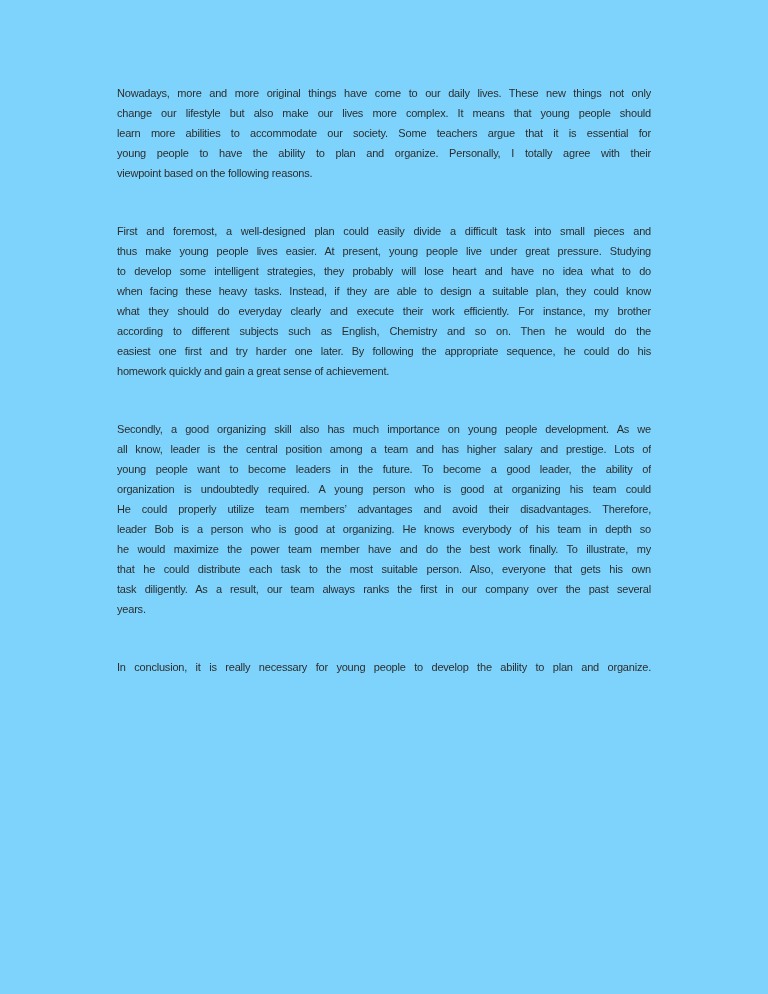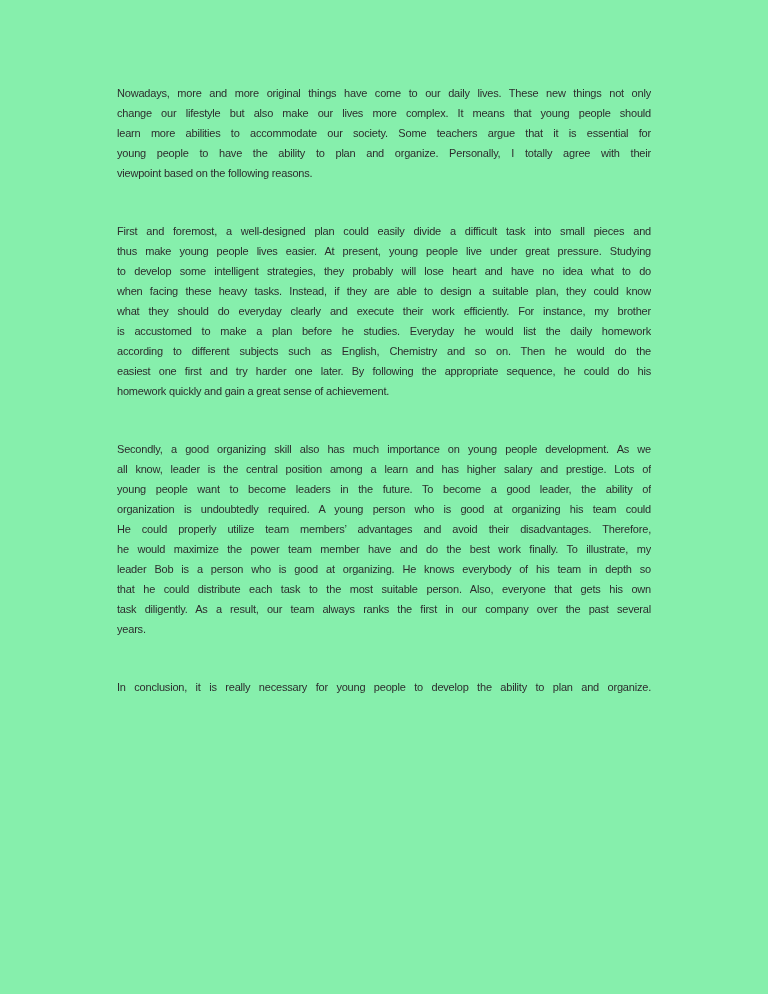--- a/index.html
+++ b/index.html
@@ -30,48 +30,47 @@
     text-align-last: justify;
     text-justify: inter-word;
   }
   .line.last {
     text-align-last: left;
   }
 </style>
 </head>
 <body style="background: rgb(255, 255, 255);">
 
-<div class="page" style="background: #86efac; color: rgb(45, 45, 45);">
+<div class="page" style="background: #7dd3fc; color: rgb(45, 45, 45);">
   <div id="essay">
       <div class="paragraph">
         <div class="line">Nowadays, more and more original things have come to our daily lives. These new things not only</div>
         <div class="line">change our lifestyle but also make our lives more complex. It means that young people should</div>
         <div class="line">learn more abilities to accommodate our society. Some teachers argue that it is essential for</div>
         <div class="line">young people to have the ability to plan and organize. Personally, I totally agree with their</div>
         <div class="line last">viewpoint based on the following reasons.</div>
       </div>
       <div class="paragraph">
         <div class="line">First and foremost, a well-designed plan could easily divide a difficult task into small pieces and</div>
         <div class="line">thus make young people lives easier. At present, young people live under great pressure. Studying</div>
         <div class="line">to develop some intelligent strategies, they probably will lose heart and have no idea what to do</div>
         <div class="line">when facing these heavy tasks. Instead, if they are able to design a suitable plan, they could know</div>
         <div class="line">what they should do everyday clearly and execute their work efficiently. For instance, my brother</div>
-        <div class="line">is accustomed to make a plan before he studies. Everyday he would list the daily homework</div>
         <div class="line">according to different subjects such as English, Chemistry and so on. Then he would do the</div>
         <div class="line">easiest one first and try harder one later. By following the appropriate sequence, he could do his</div>
         <div class="line last">homework quickly and gain a great sense of achievement.</div>
       </div>
       <div class="paragraph">
         <div class="line">Secondly, a good organizing skill also has much importance on young people development. As we</div>
-        <div class="line">all know, leader is the central position among a learn and has higher salary and prestige. Lots of</div>
+        <div class="line">all know, leader is the central position among a team and has higher salary and prestige. Lots of</div>
         <div class="line">young people want to become leaders in the future. To become a good leader, the ability of</div>
         <div class="line">organization is undoubtedly required. A young person who is good at organizing his team could</div>
         <div class="line">He could properly utilize team members’ advantages and avoid their disadvantages. Therefore,</div>
+        <div class="line">leader Bob is a person who is good at organizing. He knows everybody of his team in depth so</div>
         <div class="line">he would maximize the power team member have and do the best work finally. To illustrate, my</div>
-        <div class="line">leader Bob is a person who is good at organizing. He knows everybody of his team in depth so</div>
         <div class="line">that he could distribute each task to the most suitable person. Also, everyone that gets his own</div>
         <div class="line">task diligently. As a result, our team always ranks the first in our company over the past several</div>
         <div class="line last">years.</div>
       </div>
       <div class="paragraph">
         <div class="line">In conclusion, it is really necessary for young people to develop the ability to plan and organize.</div>
       </div>
     </div>
 </div>
 

